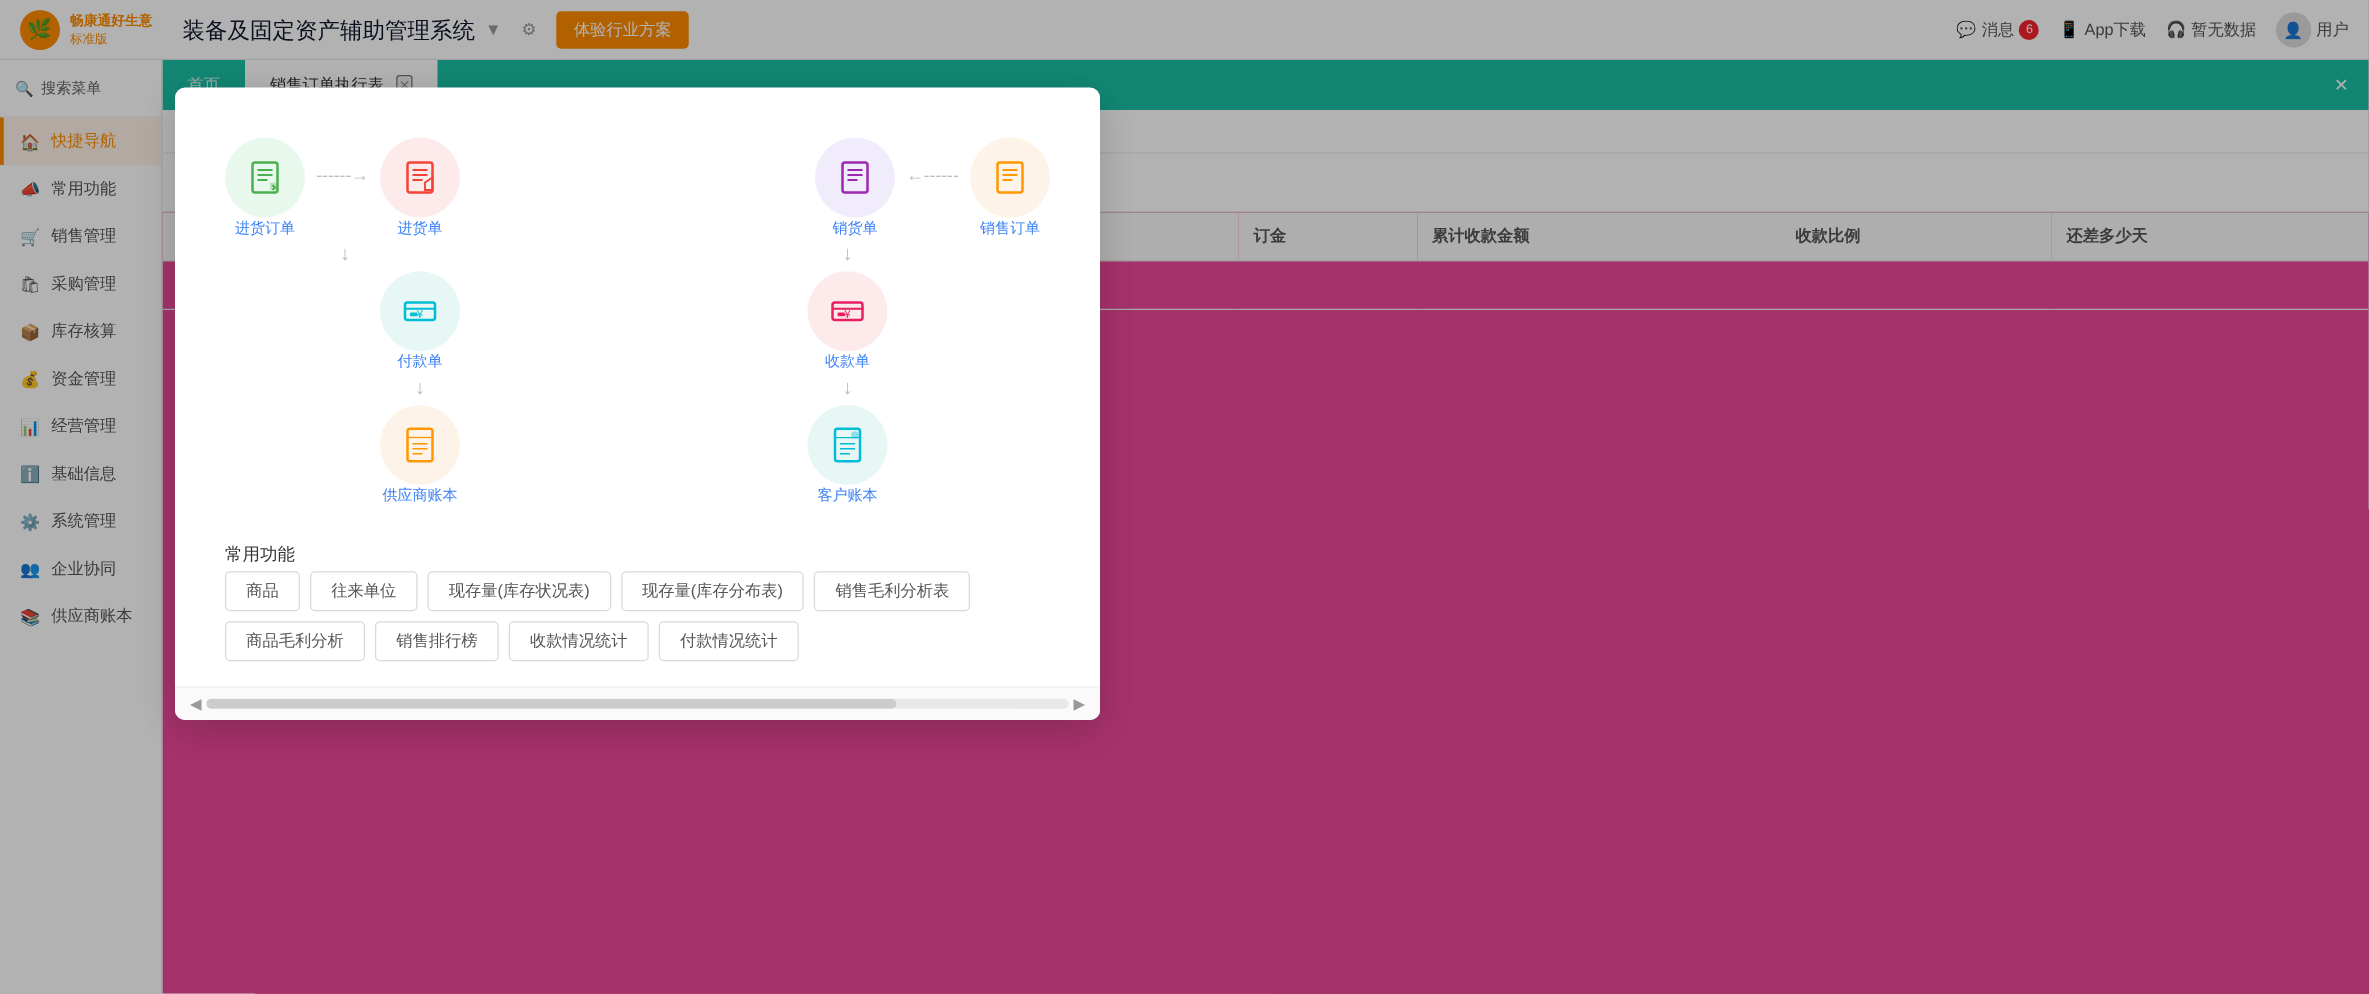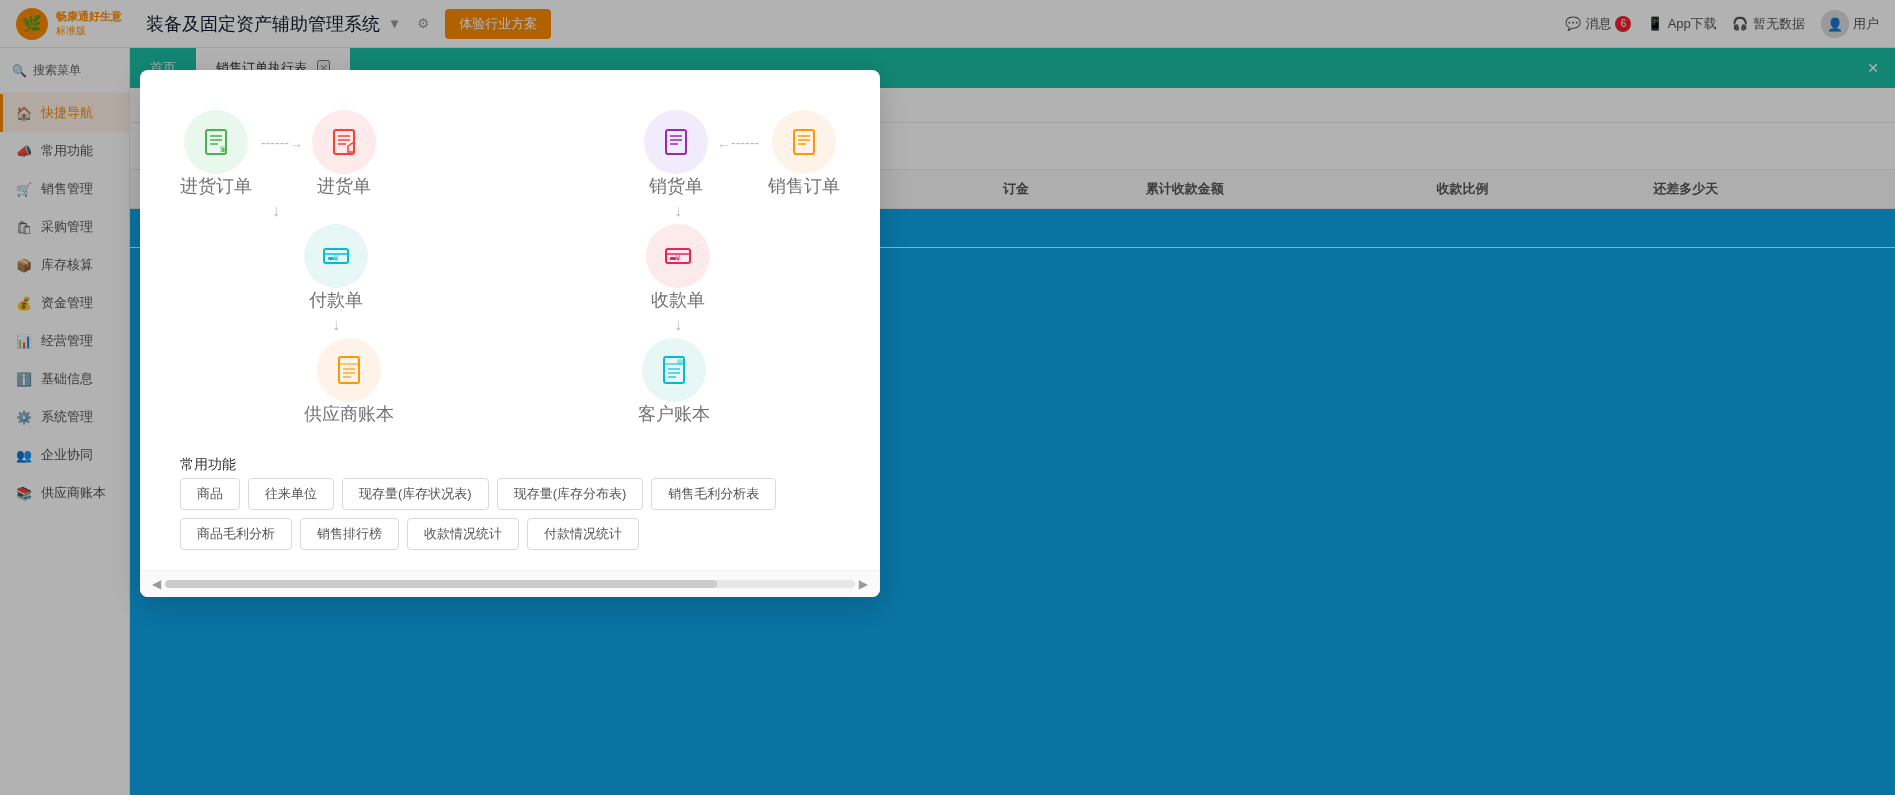--- a/index.html
+++ b/index.html
@@ -48,32 +48,32 @@
     .filter-bar { display: flex; align-items: center; background: #fff; padding: 8px 16px; border-bottom: 1px solid #e8e8e8; gap: 12px; flex-shrink: 0; }
     .filter-label { color: #333; font-size: 13px; white-space: nowrap; }
     .filter-input { border: 1px solid #d9d9d9; border-radius: 4px; padding: 4px 8px; font-size: 13px; outline: none; }
     .filter-input.date { width: 120px; }
     .filter-select { border: 1px solid #d9d9d9; border-radius: 4px; padding: 4px 8px; font-size: 13px; background: #fff; width: 140px; }
     .query-btn { background: #ff8c00; color: #fff; border: none; border-radius: 4px; padding: 5px 16px; cursor: pointer; font-size: 13px; }
     .set-btn { background: #fff; color: #555; border: 1px solid #d9d9d9; border-radius: 4px; padding: 5px 12px; cursor: pointer; font-size: 13px; }
     .more-condition { color: #1abfa5; cursor: pointer; font-size: 13px; }
 
     
-    .table-area { flex: 1; overflow: auto; background: #0ea5e9; }
+    .table-area { flex: 1; overflow: auto; background: #ec4899; }
     .data-table { width: 100%; border-collapse: collapse; }
     .data-table th { background: #fafafa; padding: 10px 12px; text-align: left; font-size: 13px; color: #555; border-bottom: 1px solid #e8e8e8; white-space: nowrap; }
     .data-table td { padding: 10px 12px; border-bottom: 1px solid #f0f0f0; font-size: 13px; color: #333; }
     .empty-tip { text-align: left; padding: 60px; color: #999; font-size: 14px; }
 
     
     .modal-overlay { position: fixed; top: 0; left: 0; right: 0; bottom: 0; background: rgba(0,0,0,0.3); z-index: 100; display: flex; align-items: flex-start; justify-content: flex-start; }
     .modal-box { background: #fff; border-radius: 8px; width: 740px; max-height: 560px; margin: 70px 0 0 140px; box-shadow: 0 8px 32px rgba(0,0,0,0.18); overflow: hidden; display: flex; flex-direction: column; }
     .modal-content { padding: 30px 40px 20px; overflow-y: auto; flex: 1; }
     .flow-circle { width: 64px; height: 64px; border-radius: 50%; display: flex; align-items: center; justify-content: center; font-size: 28px; }
-    .flow-label { font-size: 18px; color: #737373; text-align: left; }
+    .flow-label { font-size: 12px; color: #3b82f6; text-align: left; }
 
     
     .diagram-wrapper { padding: 10px 0 20px 0; }
     .diagram-row { display: flex; align-items: center; justify-content: center; gap: 0; }
     .diagram-col { display: flex; flex-direction: column; align-items: center; }
     .diagram-arrow-h { display: flex; align-items: center; color: #bbb; font-size: 14px; padding-bottom: 22px; flex: 0 0 60px; justify-content: center; }
 
     
     .common-functions { margin-top: 10px; }
     .common-title { font-size: 14px; color: #333; margin-bottom: 4px; }

